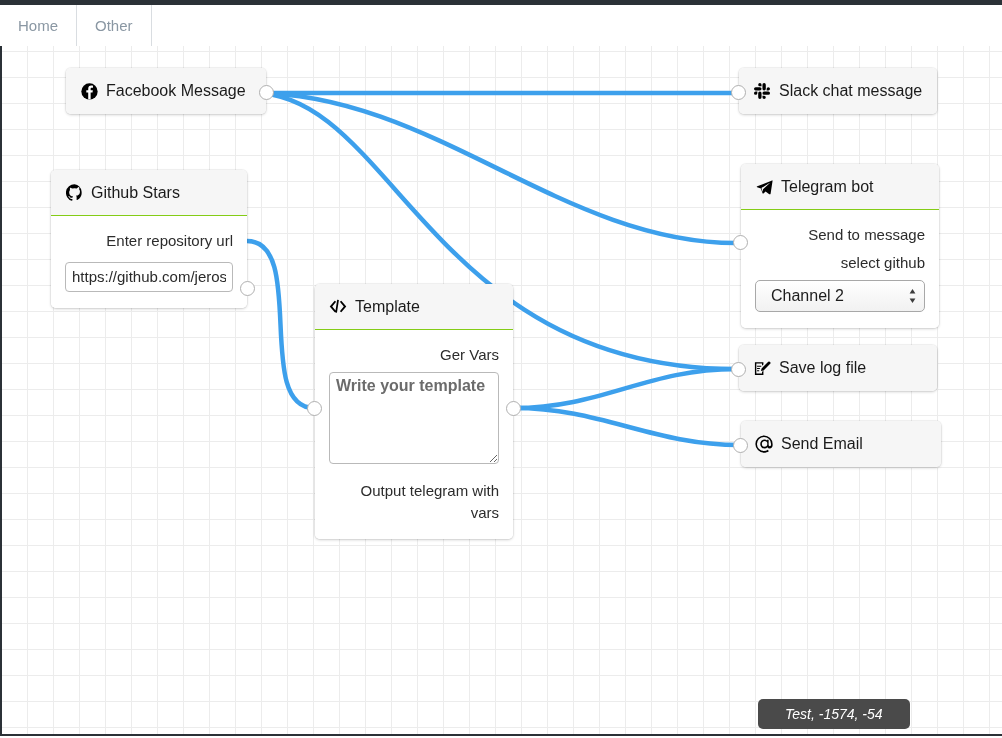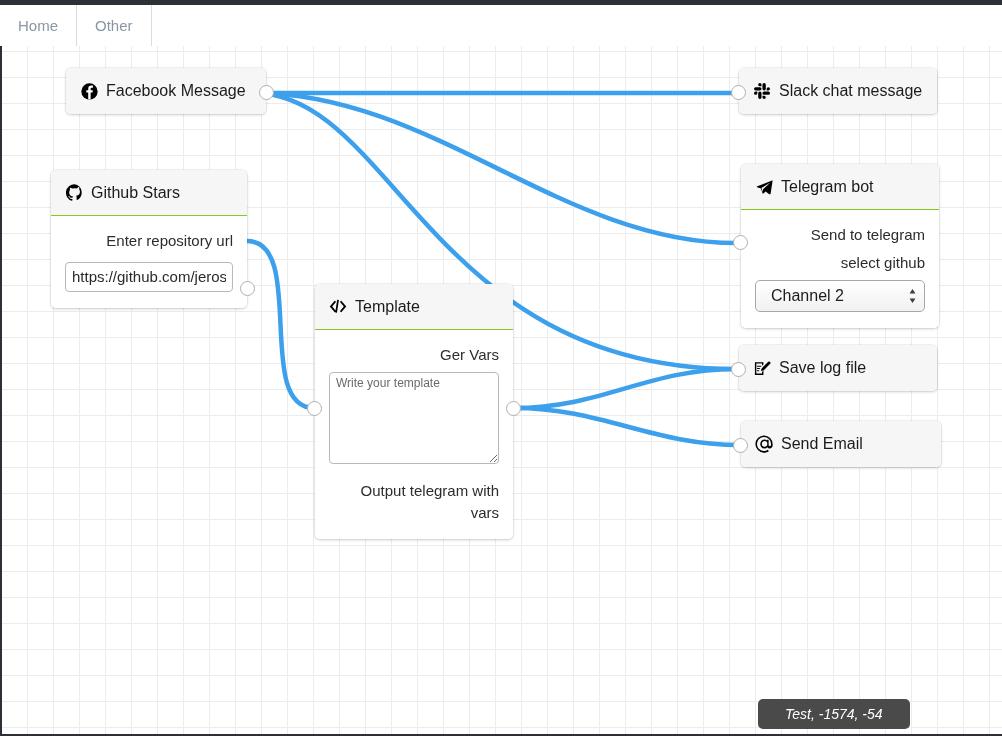--- a/index.html
+++ b/index.html
@@ -123,29 +123,30 @@
     color: #2a2a2a;
     border: 1px solid #b9b9b9;
     border-radius: 4px;
     background: #ffffff;
     outline: none;
   }
   .txt-area {
     width: 100%;
     height: 92px;
     padding: 3px 6px;
-    font-size: 12px;
+    font-size: 16px;
     font-family: "Liberation Sans", sans-serif;
     color: #2a2a2a;
     border: 1px solid #b9b9b9;
     border-radius: 4px;
     background: #ffffff;
     outline: none;
     resize: both;
     line-height: 1.3;
+    font-weight: bold;
   }
   .txt-area::placeholder { color: #6b6b6b; }
 
   .sel {
     width: 100%;
     height: 32px;
     padding: 2px 22px 2px 15px;
     font-size: 16px;
     font-family: "Liberation Sans", sans-serif;
     color: #1d1d1d;
@@ -296,21 +297,21 @@
     <div class="node" style="left:739px; top:118px; width:198px;">
       <div class="node-header">
         <span class="icn">
           <svg width="17" height="16" viewBox="0 0 24 24">
             <path fill="#000" d="M23.4 2.3 1.2 10.9c-1.1.5-1.1 1.2-.2 1.5l5.6 1.8 2.2 6.6c.3.7.1 1 .9 1 .6 0 .9-.3 1.2-.6l2.7-2.6 5.6 4.1c1 .6 1.8.3 2-1L24 3.3c.2-1.2-.4-1.6-1.1-1zM7.4 13.5 18.9 6.2c.6-.3 1.1-.2.7.2L9.8 15.3l-.4 4.1-2-5.9z"></path>
           </svg>
         </span>
         <span>Telegram bot</span>
       </div>
       <div class="node-body">
-        <div class="node-label tight">Send to telegram</div>
+        <div class="node-label tight">Send to message</div>
         <div class="node-label tight">select github</div>
         <div class="sel-wrap">
           <select class="sel"><option value="Channel 1">Channel 1</option><option value="Channel 2" selected="">Channel 2</option><option value="Channel 3">Channel 3</option><option value="Channel 4">Channel 4</option></select>
           <span class="sel-arrows">
             <svg width="9" height="18" viewBox="0 0 9 18">
               <path fill="#3c3c3c" d="M4.5 2 7.4 6.6H1.6L4.5 2z"></path>
               <path fill="#3c3c3c" d="M4.5 16 1.6 11.4h5.8L4.5 16z"></path>
             </svg>
           </span>
         </div>

